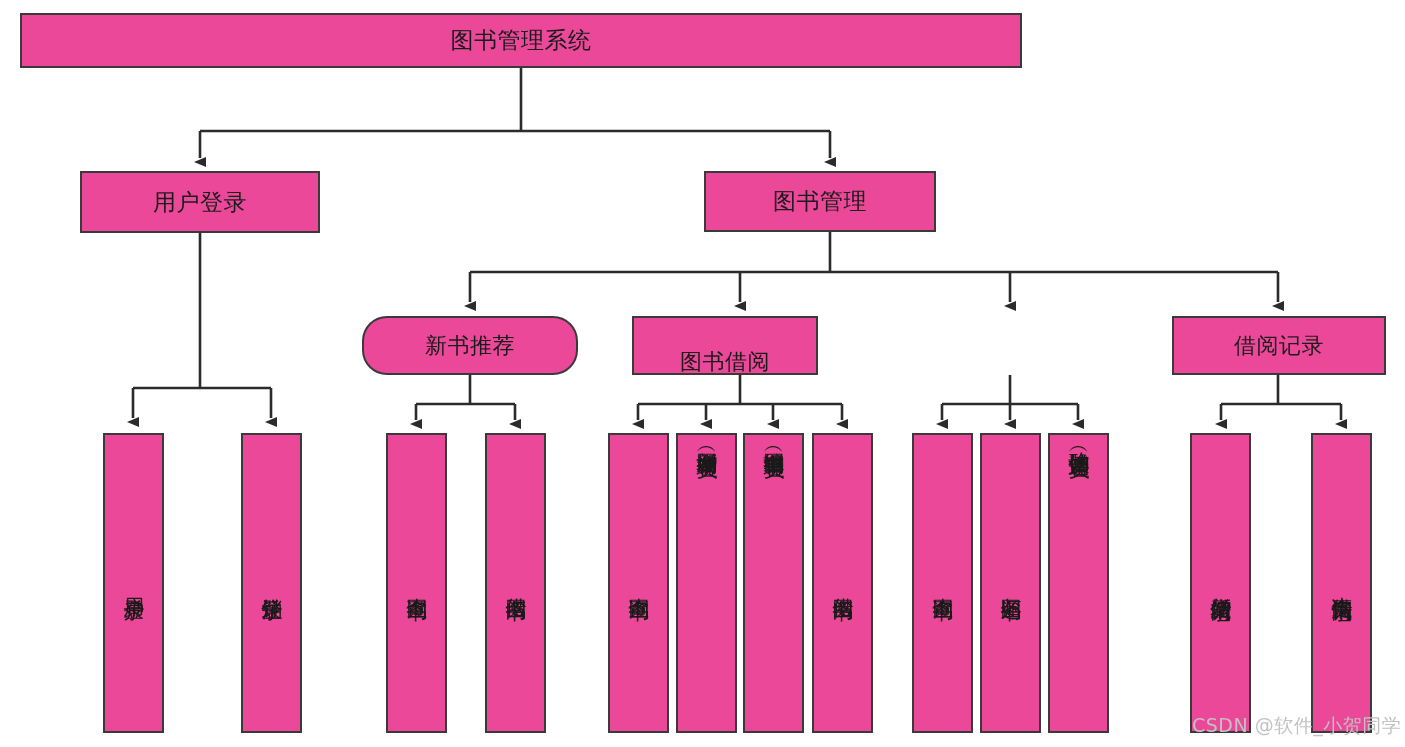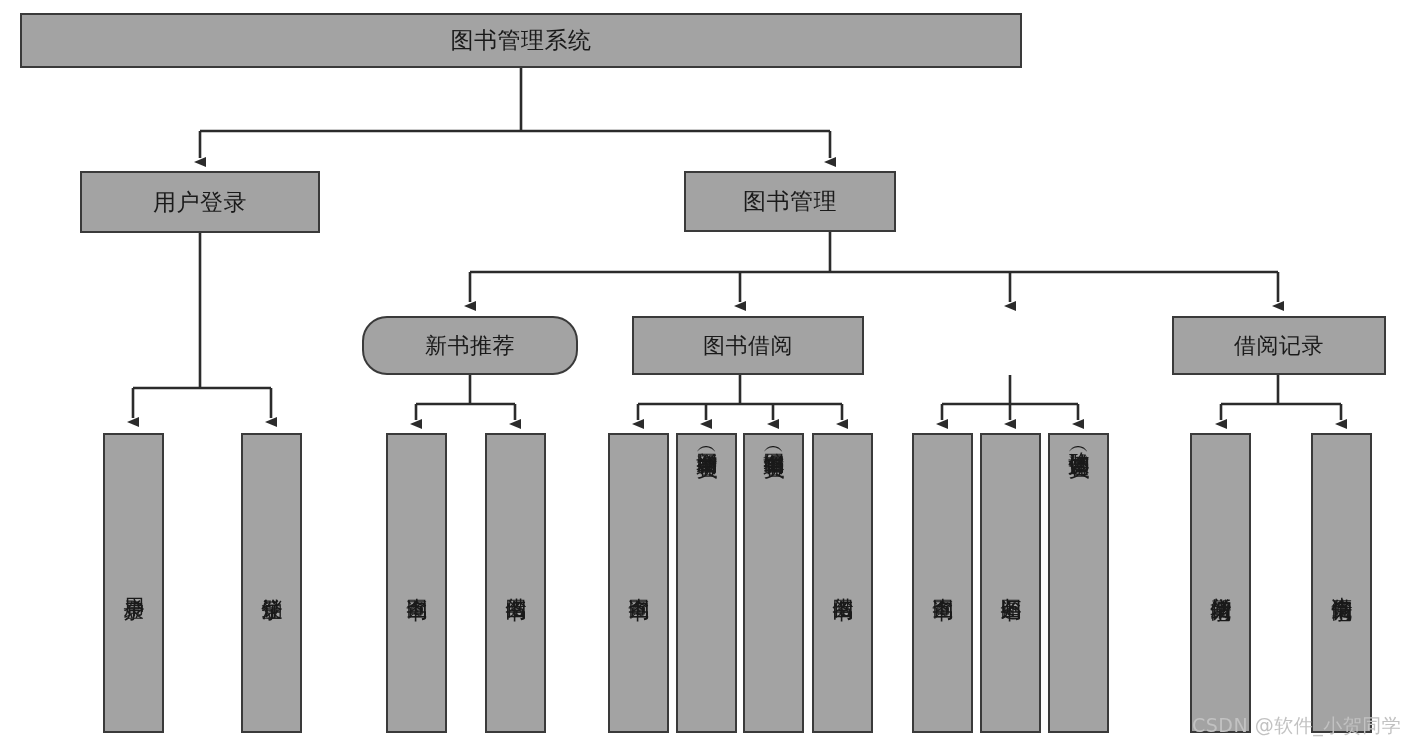--- a/index.html
+++ b/index.html
@@ -21,21 +21,21 @@
     position: absolute;
     left: 0;
     top: 0;
     width: 1405px;
     height: 747px;
     pointer-events: none;
   }
   .node {
     position: absolute;
     box-sizing: border-box;
-    background: #a3a3a3;
+    background: #ec4899;
     border: 2px solid #3a3a3a;
     display: flex;
     align-items: center;
     justify-content: center;
     color: #1a1a1a;
   }
   .node-label {
     display: block;
     text-align: center;
     line-height: 1.0;
@@ -128,28 +128,28 @@
     </g>
   </svg>
 
   <div class="node horiz" style="left:20px; top:13px; width:1002px; height:55px;">
     <span class="node-label">图书管理系统</span>
   </div>
 
   <div class="node horiz" style="left:80px; top:171px; width:240px; height:62px;">
     <span class="node-label">用户登录</span>
   </div>
-  <div class="node horiz" style="left:684px; top:171px; width:212px; height:61px;">
+  <div class="node horiz" style="left:704px; top:171px; width:232px; height:61px;">
     <span class="node-label">图书管理</span>
   </div>
 
   <div class="node tier3" style="left:362px; top:316px; width:216px; height:59px;border-radius:25px;">
     <span class="node-label">新书推荐</span>
   </div>
-  <div class="node tier3" style="left:632px; top:316px; width:232px; height:59px;">
+  <div class="node tier3" style="left:632px; top:316px; width:186px; height:59px;align-items:flex-end;">
     <span class="node-label">图书借阅</span>
   </div>
   <div class="node tier3" style="left:1172px; top:316px; width:214px; height:59px;">
     <span class="node-label">借阅记录</span>
   </div>
 
   <div class="node leaf center-text" style="left:103px; top:433px; width:61px; height:300px;">
     <span class="node-label">用户登录</span>
   </div>
   <div class="node leaf center-text" style="left:241px; top:433px; width:61px; height:300px;">

